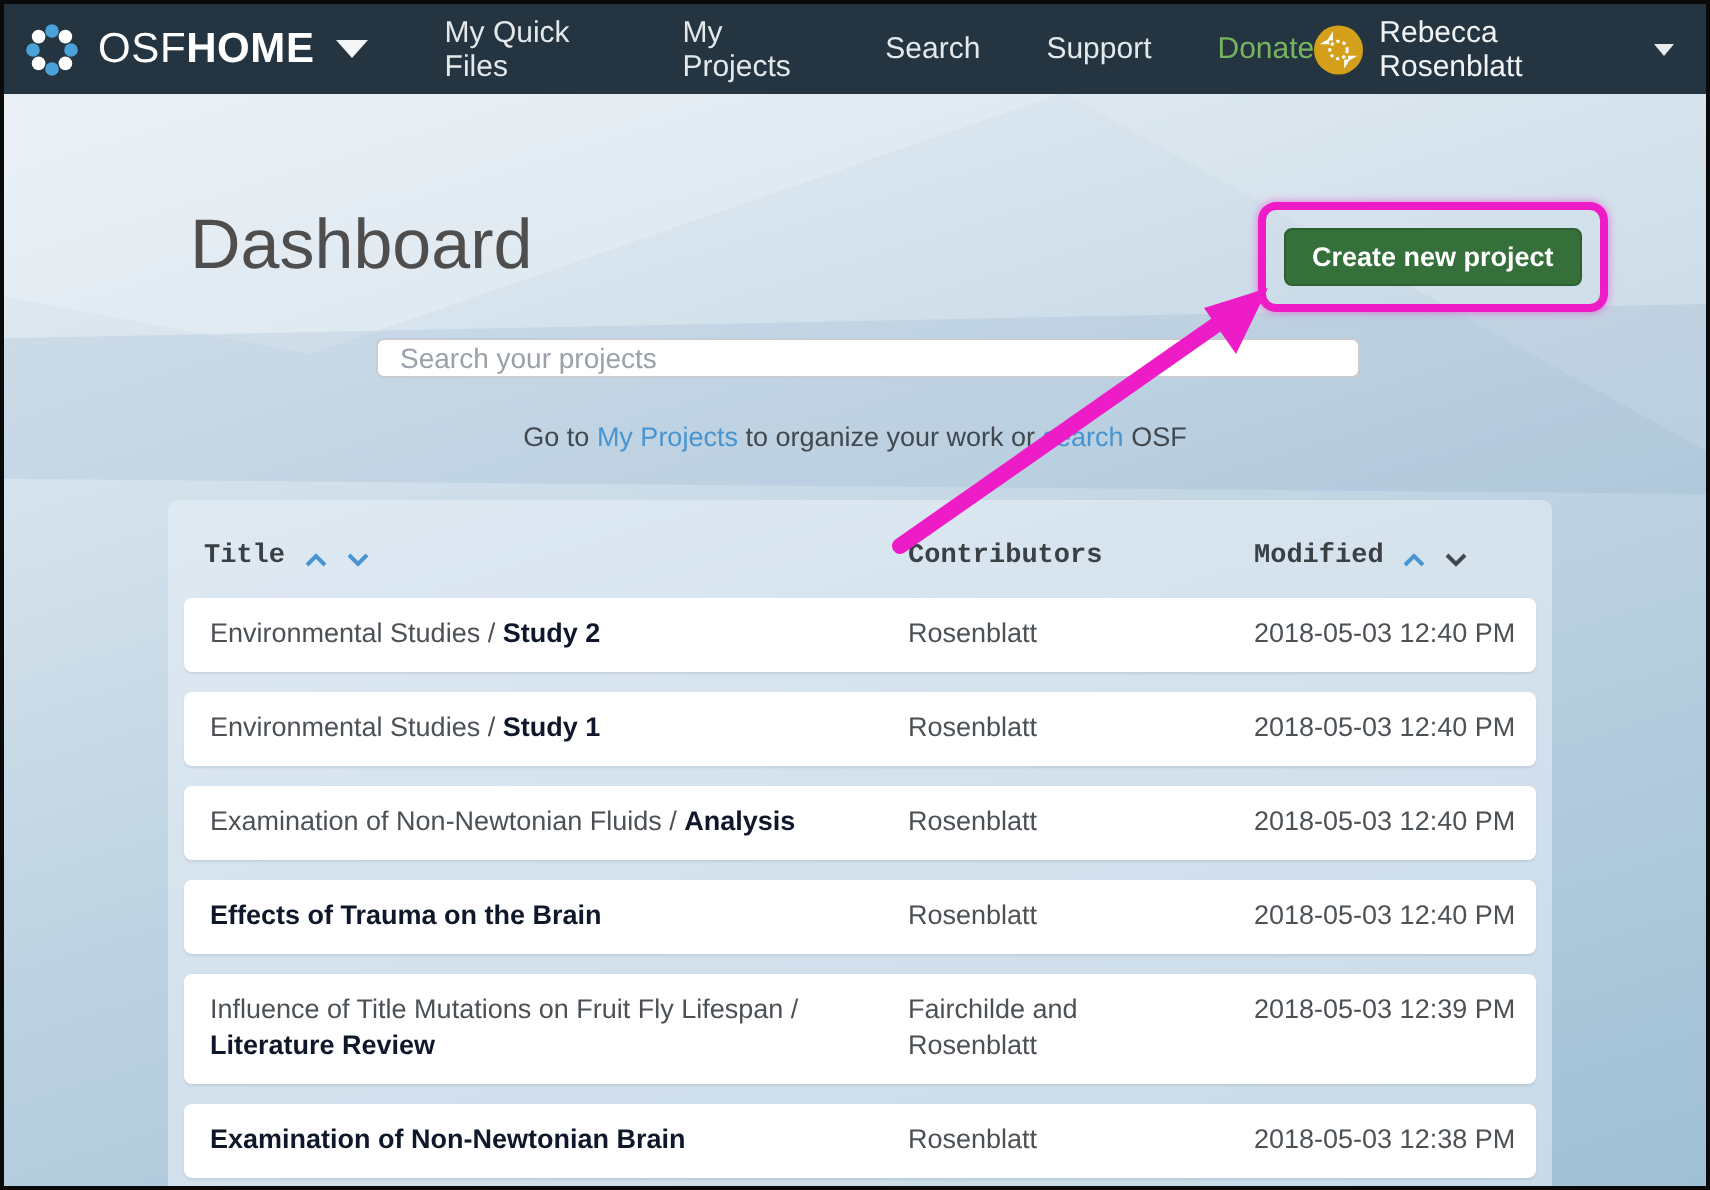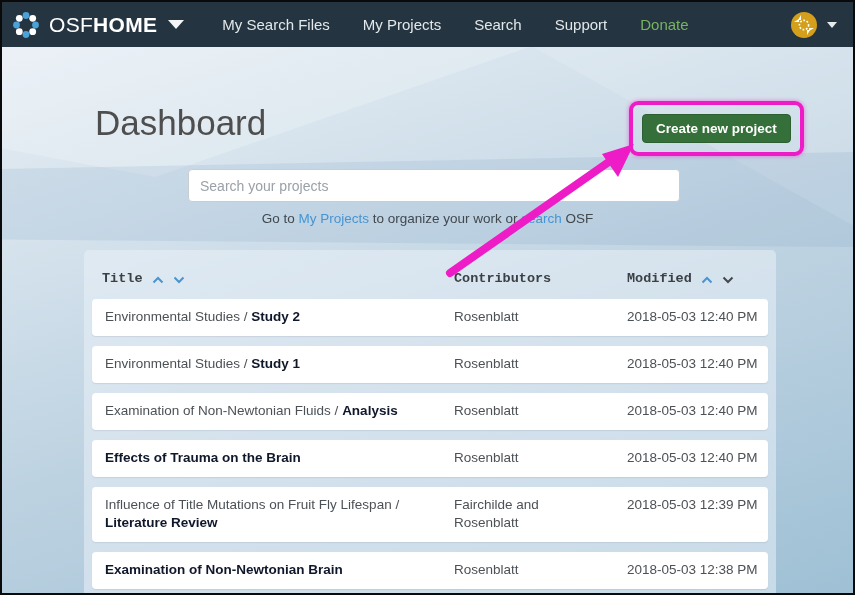--- a/index.html
+++ b/index.html
@@ -61,21 +61,21 @@
   }
   .btn-create {
     display:block; background:#35703a; color:#ffffff;
     border:1px solid #2c5f31; border-radius:4px;
     font-family:"Liberation Sans",sans-serif;
     font-size:13.5px; font-weight:700; padding:6px 13px; cursor:pointer;
   }
 
   
   .search-input {
-    position:absolute; left:186px; top:167px; width:492px; height:33px; z-index:2;
+    position:absolute; left:186px; top:167px; width:492px; height:20px; z-index:2;
     border:1px solid #c9cdd1; border-radius:4px; background:#ffffff;
     padding:0 11px; font-size:14px; color:#444;
     font-family:"Liberation Sans",sans-serif;
   }
   .search-input::placeholder { color:#9aa1a8; }
   .helper {
     position:absolute; left:0; right:0; top:209px; z-index:2;
     text-align:center; font-size:13.5px; color:#41484e;
   }
   .helper a { color:#4695d2; text-decoration:none; cursor:pointer; }
@@ -125,36 +125,37 @@
         <circle cx="14" cy="23.5" r="3.4" fill="#4aa2d9"></circle>
         <circle cx="7.3" cy="20.7" r="3.4" fill="#ffffff"></circle>
         <circle cx="4.5" cy="14" r="3.4" fill="#4aa2d9"></circle>
         <circle cx="7.3" cy="7.3" r="3.4" fill="#ffffff"></circle>
       </svg>
       <span class="brand-text"><span>OSF</span><b>HOME</b></span>
       <span class="caret-lg"></span>
     </div>
 
     <div class="nav-items">
-      <a class="nav-link">My Search Files</a>
+      <a class="nav-link">My Quick Files</a>
       <a class="nav-link">My Projects</a>
       <a class="nav-link">Search</a>
       <a class="nav-link">Support</a>
       <a class="nav-link donate">Donate</a>
     </div>
 
     <div class="user">
       <svg width="26" height="26" viewBox="0 0 26 26">
         <circle cx="13" cy="13" r="13" fill="#d4a01c"></circle>
         <circle cx="13" cy="13" r="4.6" fill="none" stroke="#ffffff" stroke-width="1.6" stroke-dasharray="1.7 1.7"></circle>
         <path d="M3 10 L8 10 L8 7 Z" fill="#ffffff"></path>
         <path d="M23 16 L18 16 L18 19 Z" fill="#ffffff"></path>
         <path d="M10 3 L10 8 L7 8 Z" fill="#ffffff"></path>
         <path d="M16 23 L16 18 L19 18 Z" fill="#ffffff"></path>
       </svg>
+      <span class="user-name">Rebecca Rosenblatt</span>
       <span class="caret-sm"></span>
     </div>
   </nav>
 
   <div class="poly poly1"></div>
   <div class="poly poly3"></div>
   <div class="poly poly2"></div>
 
   <h1 class="page-title">Dashboard</h1>
 

